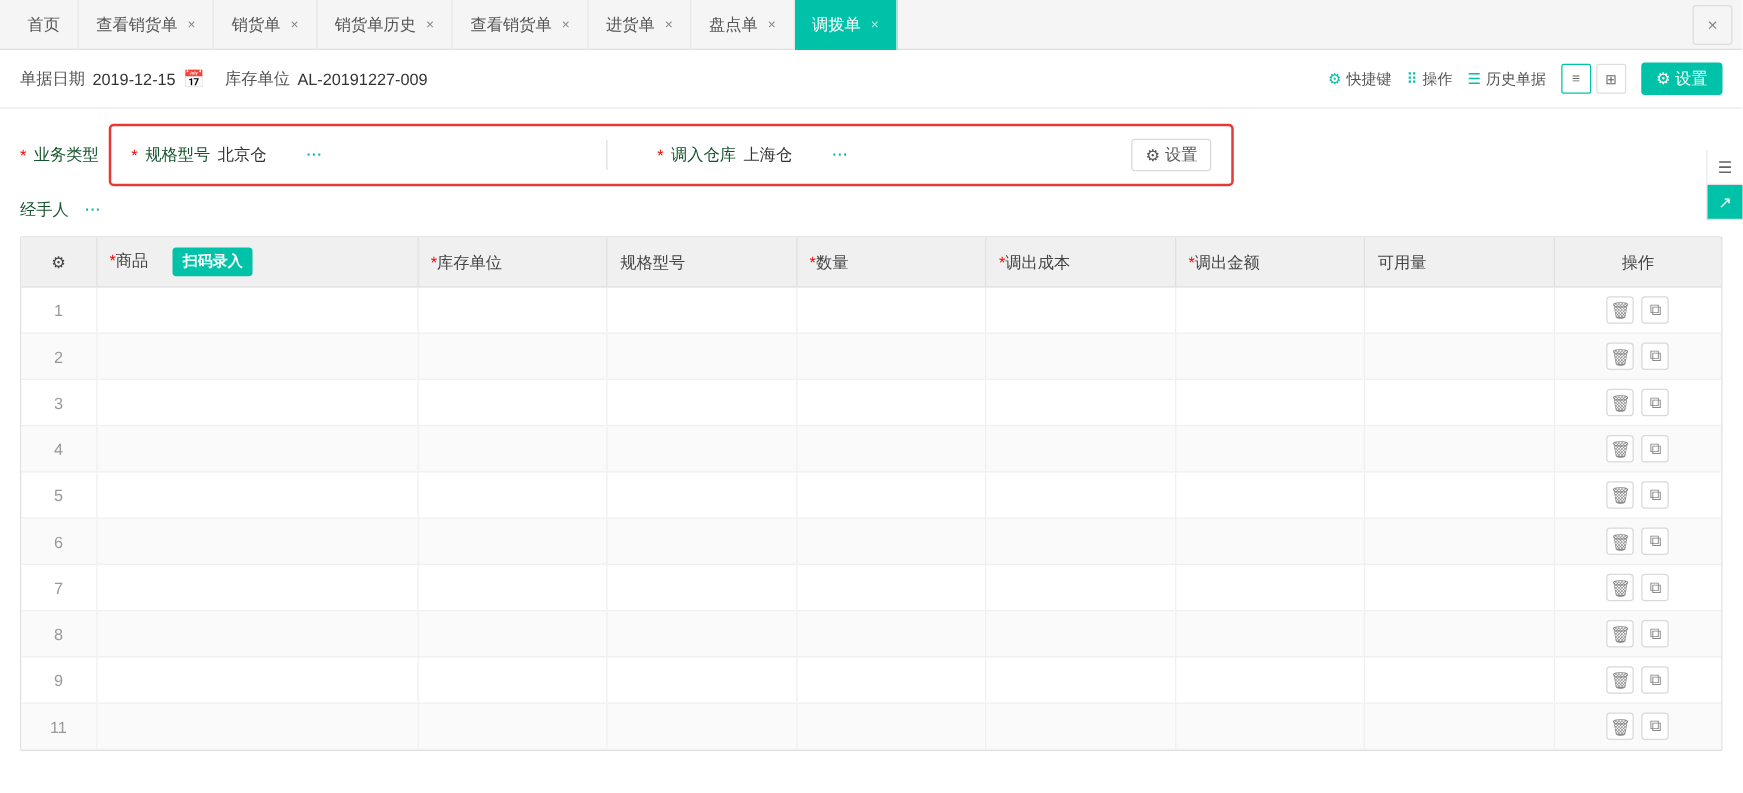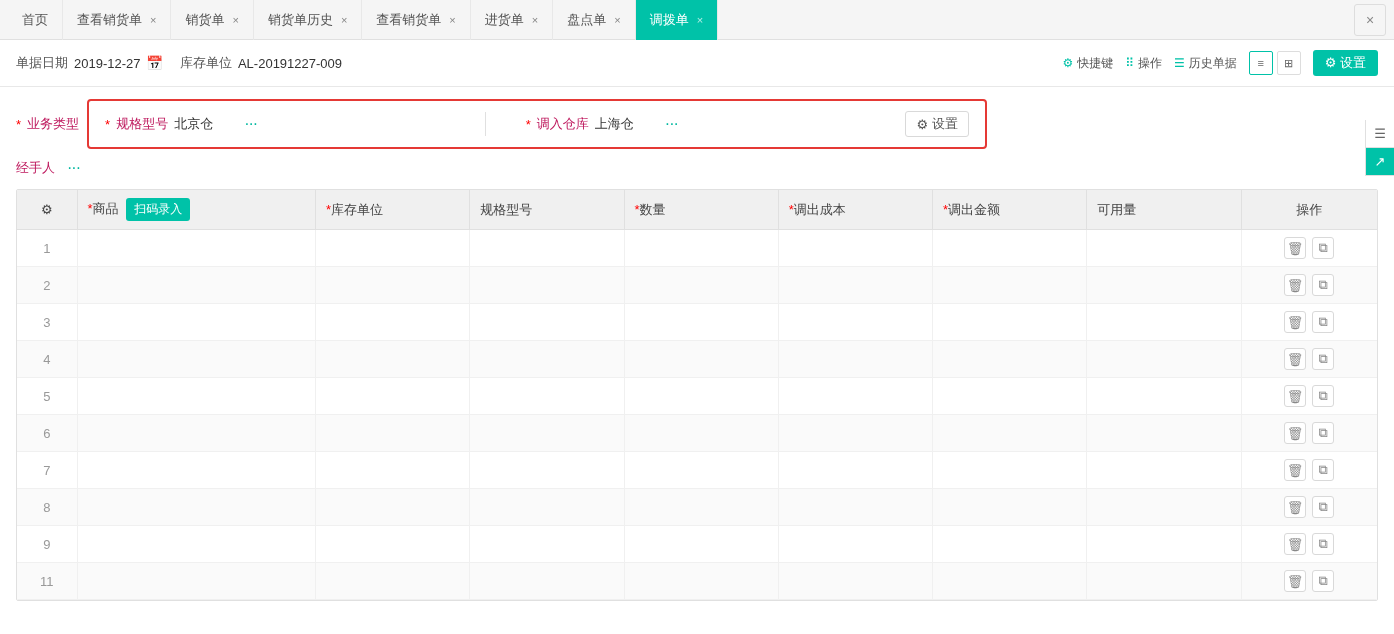--- a/index.html
+++ b/index.html
@@ -45,21 +45,21 @@
       width: 24px; height: 24px; border: 1px solid #ddd; border-radius: 2px;
       display: flex; align-items: center; justify-content: center; cursor: pointer; font-size: 11px; color: #666;
     }
     .layout-icon.active { border-color: #00c2a8; }
 
     
     .form-body { padding: 12px 16px; background: #fff; }
     .form-row { display: flex; align-items: center; gap: 8px; margin-bottom: 10px; }
     .field-group { display: flex; align-items: center; gap: 6px; }
     .required-star { color: #f00; }
-    .field-label { color: #be185d; }
+    .field-label { color: #14532d; }
     .field-select {
       border: 1px solid #d9d9d9; border-radius: 3px; padding: 4px 8px; min-width: 180px;
       display: flex; align-items: center; justify-content: space-between; cursor: pointer; background: #fff;
     }
     .field-select .dropdown-arrow { color: #999; font-size: 11px; }
     .field-dots { color: #00b8a0; cursor: pointer; font-size: 16px; margin-left: 4px; letter-spacing: -1px; }
 
     
     .warehouse-box {
       border: 2px solid #e53935; border-radius: 4px; padding: 10px 16px;
@@ -97,21 +97,21 @@
     tbody td { padding: 7px 10px; border-right: 1px solid #f0f0f0; color: #333; min-width: 60px; height: 33px; }
     tbody td:first-child { text-align: center; color: #999; width: 40px; }
     tbody td:last-child { border-right: none; text-align: center; }
 
     
     .req { color: #f00; }
 
     
     .scan-btn {
       background: #00c2a8; color: #fff; border: none; padding: 3px 8px; border-radius: 3px;
-      cursor: pointer; font-size: 12px; margin-left: 4px;
+      cursor: pointer; font-size: 12px; margin-left: 16px; font-weight: bold;
     }
 
     
     .action-cell { display: flex; align-items: center; justify-content: center; gap: 6px; }
     .action-icon {
       width: 22px; height: 22px; border: 1px solid #d9d9d9; border-radius: 3px;
       display: flex; align-items: center; justify-content: center; cursor: pointer;
       font-size: 13px; color: #888; background: #fff;
     }
 
@@ -169,21 +169,21 @@
   </div>
   <div class="tab-bar-end">
     <div class="tab-bar-close" data-interactable="true">×</div>
   </div>
 </div>
 
 <div class="form-header" data-interactable="false">
   <div class="form-header-left" data-interactable="false">
     <div class="form-field" data-interactable="false">
       <label data-interactable="false">单据日期</label>
-      <span class="value" data-interactable="false">2019-12-27</span>
+      <span class="value" data-interactable="false">2019-12-15</span>
       <span class="calendar-icon" data-interactable="true">📅</span>
     </div>
     <div class="form-field" data-interactable="false">
       <label data-interactable="false">库存单位</label>
       <span class="value" data-interactable="false">AL-20191227-009</span>
     </div>
   </div>
   <div class="form-header-right" data-interactable="false">
     <div class="header-action" data-interactable="true">
       <span data-interactable="false" style="color:#00c2a8;">⚙</span>

